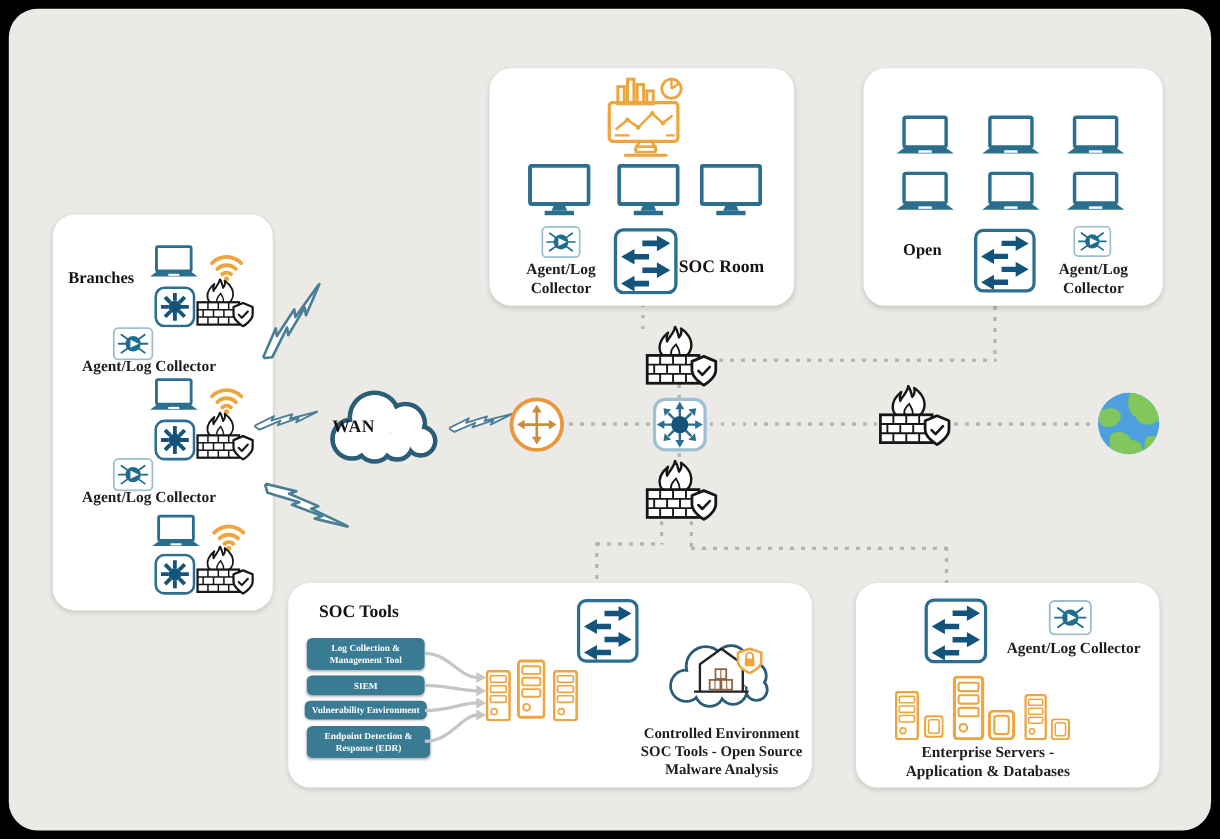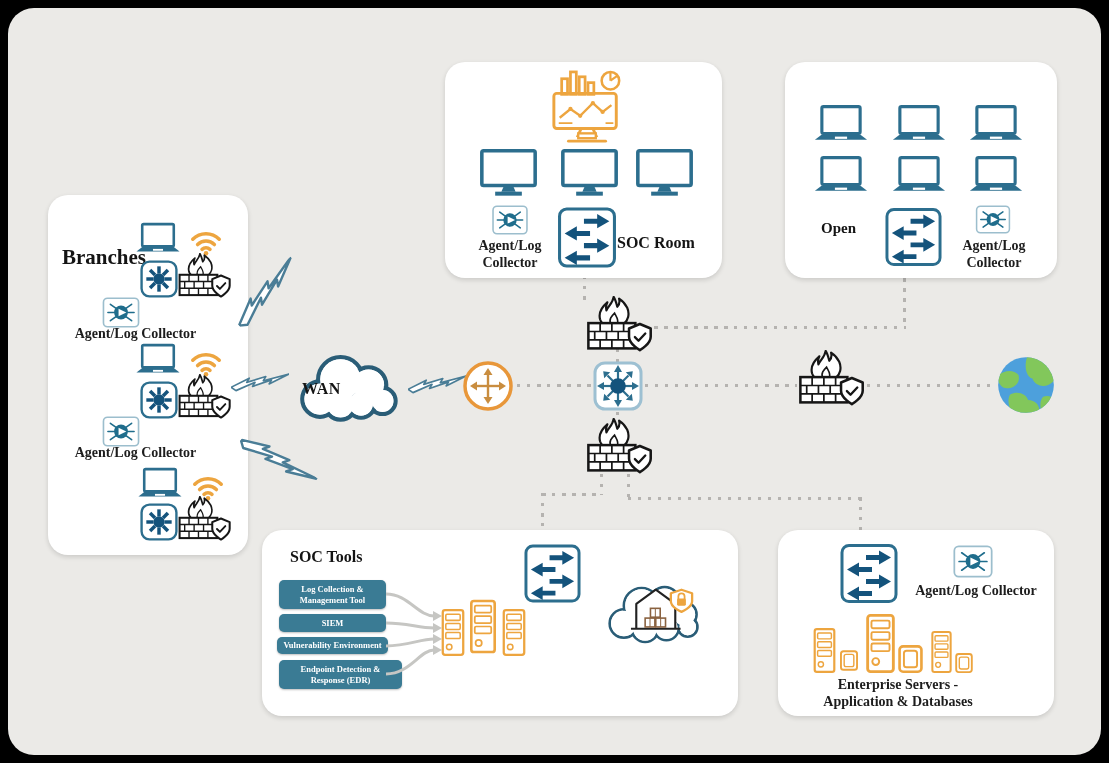--- a/index.html
+++ b/index.html
@@ -249,21 +249,21 @@
   <div class="dot-v" style="left:619px;top:466px;height:24px"></div>
   <div class="dot-h" style="left:534px;top:485px;width:60px"></div>
   <div class="dot-h" style="left:620px;top:489px;width:233px"></div>
   <div class="dot-v" style="left:533px;top:485px;height:44px"></div>
   <div class="dot-v" style="left:851px;top:489px;height:40px"></div>
   <div class="dot-v" style="left:468px;top:551px;height:33px"></div>
   <div class="dot-h" style="left:469px;top:552px;width:38px"></div>
   <div class="dot-h" style="left:565px;top:552px;width:74px"></div>
 
   <div class="panel" style="left:40px;top:187px;width:200px;height:360px">
-    <div class="abs ttl" style="left:14px;top:50px;font-size:21px">Branches</div>
+    <div class="abs ttl" style="left:14px;top:50px;font-size:15px">Branches</div>
 
     <div class="abs blue" style="left:86px;top:27px;width:48px;height:33px">
           <svg class="ic">
             <use href="#laptop"></use>
           </svg>
         </div>
     <div class="abs orange" style="left:140px;top:31px;width:36px;height:30px">
           <svg class="ic">
             <use href="#wifi"></use>
           </svg>
@@ -473,21 +473,21 @@
         <svg class="ic">
           <use href="#globe"></use>
         </svg>
       </div>
 
   <div class="panel" style="left:254px;top:522px;width:476px;height:186px">
     <div class="abs ttl" style="left:28px;top:18px;font-size:16px">SOC Tools</div>
     <div class="pill" style="left:17px;top:50px;width:107px;height:29px">Log Collection &amp; Management Tool</div>
     <div class="pill" style="left:17px;top:84px;width:107px;height:18px">SIEM</div>
     <div class="pill" style="left:15px;top:107px;width:111px;height:17px">Vulnerability Environment</div>
-    <div class="pill" style="left:17px;top:130px;width:123px;height:29px">Endpoint Detection &amp; Response (EDR)</div>
+    <div class="pill" style="left:17px;top:130px;width:112px;height:29px">Endpoint Detection &amp; Response (EDR)</div>
 
     <div class="abs" style="left:124px;top:56px;width:56px;height:112px">
       <svg class="ic" viewBox="0 0 56 112">
         <g fill="none" stroke="#c6c6c3" stroke-width="3">
           <path d="M0 8 C22 8 32 30 48 30"></path>
           <path d="M0 37 C22 37 32 42 48 42"></path>
           <path d="M0 60 C22 60 34 53 48 53"></path>
           <path d="M0 88 C24 88 34 64 48 64"></path>
         </g>
         <g fill="#c6c6c3">
@@ -516,20 +516,25 @@
     <div class="abs" style="left:262px;top:14px;width:57px;height:59px">
           <svg class="ic">
             <use href="#switch"></use>
           </svg>
         </div>
     <div class="abs" style="left:342px;top:42px;width:100px;height:78px">
           <svg class="ic">
             <use href="#cloudenv"></use>
           </svg>
         </div>
+    <div class="abs cap" style="left:318px;top:129px;width:152px;font-size:13.5px">
+      <div>Controlled Environment</div>
+      <div>SOC Tools - Open Source</div>
+      <div>Malware Analysis</div>
+    </div>
   </div>
 
   <div class="panel" style="left:770px;top:522px;width:276px;height:186px">
     <div class="abs" style="left:62px;top:13px;width:58px;height:61px">
           <svg class="ic">
             <use href="#switch"></use>
           </svg>
         </div>
     <div class="abs" style="left:174px;top:15px;width:42px;height:33px">
           <svg class="ic">

